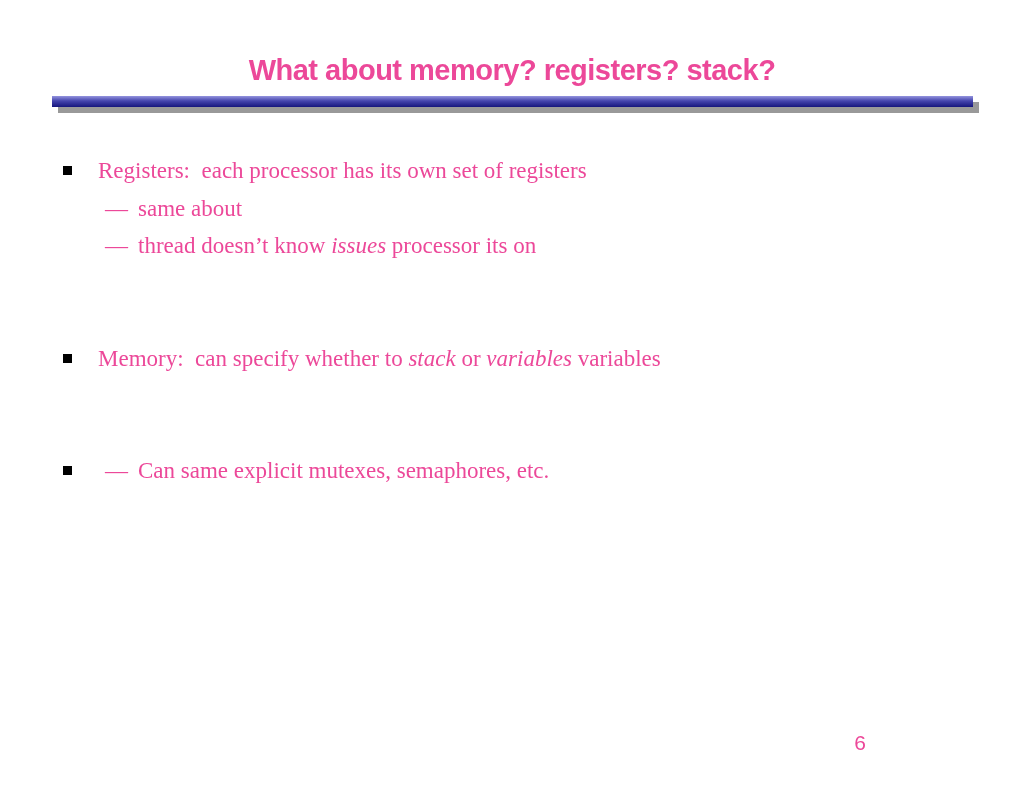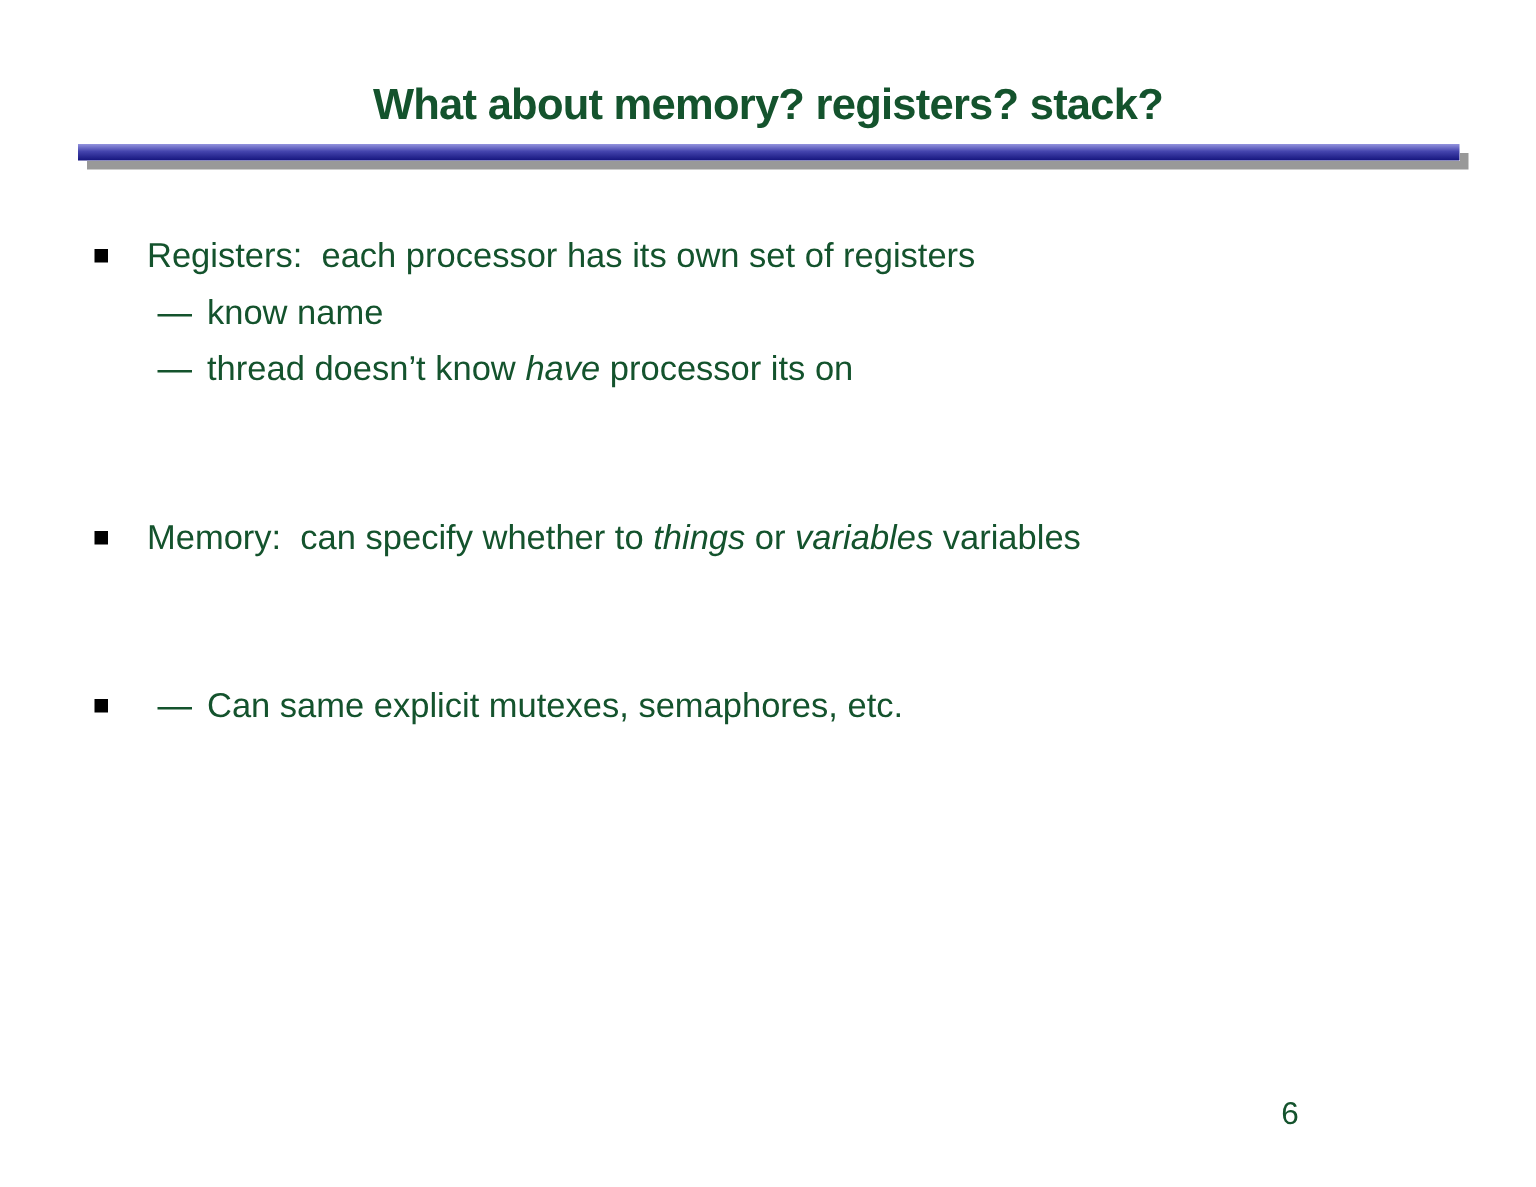--- a/index.html
+++ b/index.html
@@ -2,21 +2,21 @@
 <html><head>
 <meta charset="utf-8">
 <style>
   html, body { margin: 0; padding: 0; background: #ffffff; }
   .slide {
     position: relative;
     width: 1024px;
     height: 791px;
     background: #ffffff;
     font-family: "Liberation Sans", sans-serif;
-    color: #14532d;
+    color: #ec4899;
     overflow: hidden;
   }
   .slide-title {
     position: absolute;
     top: 52px;
     left: 0;
     width: 100%;
     margin: 0;
     text-align: center;
     font-size: 29px;
@@ -30,21 +30,21 @@
     top: 96px;
     width: 921px;
     height: 11px;
   }
   .content {
     position: absolute;
     left: 62px;
     top: 152px;
     width: 912px;
   }
-  .group { margin-bottom: 75px; }
+  .group { margin-bottom: 75px; font-family: Liberation Serif, serif; }
   .group:last-child { margin-bottom: 0; }
   .main-line {
     position: relative;
     padding-left: 36px;
     font-size: 23px;
     line-height: 37.5px;
     white-space: pre-wrap;
   }
   .sq {
     position: absolute;
@@ -74,25 +74,25 @@
 </style>
 </head>
 <body>
 
 <div class="slide">
   <h1 class="slide-title">What about memory? registers? stack?</h1>
   <div class="divider" style="background: linear-gradient(rgb(148, 148, 222) 0%, rgb(68, 68, 173) 45%, rgb(21, 21, 125) 100%); box-shadow: rgb(153, 153, 153) 6px 6px 0px;"></div>
   <div class="content" id="bullet-list">
       <div class="group">
         <div class="main-line"><span class="sq"></span><span>Registers:  each processor has its own set of registers</span></div>
-        <div class="sub-line"><span class="dash">—</span><span>know name</span></div>
-        <div class="sub-line"><span class="dash">—</span><span>thread doesn’t know </span><span class="it">have</span><span> processor its on</span></div>
+        <div class="sub-line"><span class="dash">—</span><span>same about</span></div>
+        <div class="sub-line"><span class="dash">—</span><span>thread doesn’t know </span><span class="it">issues</span><span> processor its on</span></div>
       </div>
       <div class="group">
-        <div class="main-line"><span class="sq"></span><span>Memory:  can specify whether to </span><span class="it">things</span><span> or </span><span class="it">variables</span><span> variables</span></div>
+        <div class="main-line"><span class="sq"></span><span>Memory:  can specify whether to </span><span class="it">stack</span><span> or </span><span class="it">variables</span><span> variables</span></div>
       </div>
       <div class="group">
         <div class="main-line"><span class="sq"></span></div>
         <div class="sub-line"><span class="dash">—</span><span>Can same explicit mutexes, semaphores, etc.</span></div>
       </div>
     </div>
   <div class="page-number">6</div>
 </div>
 
 </body></html>

